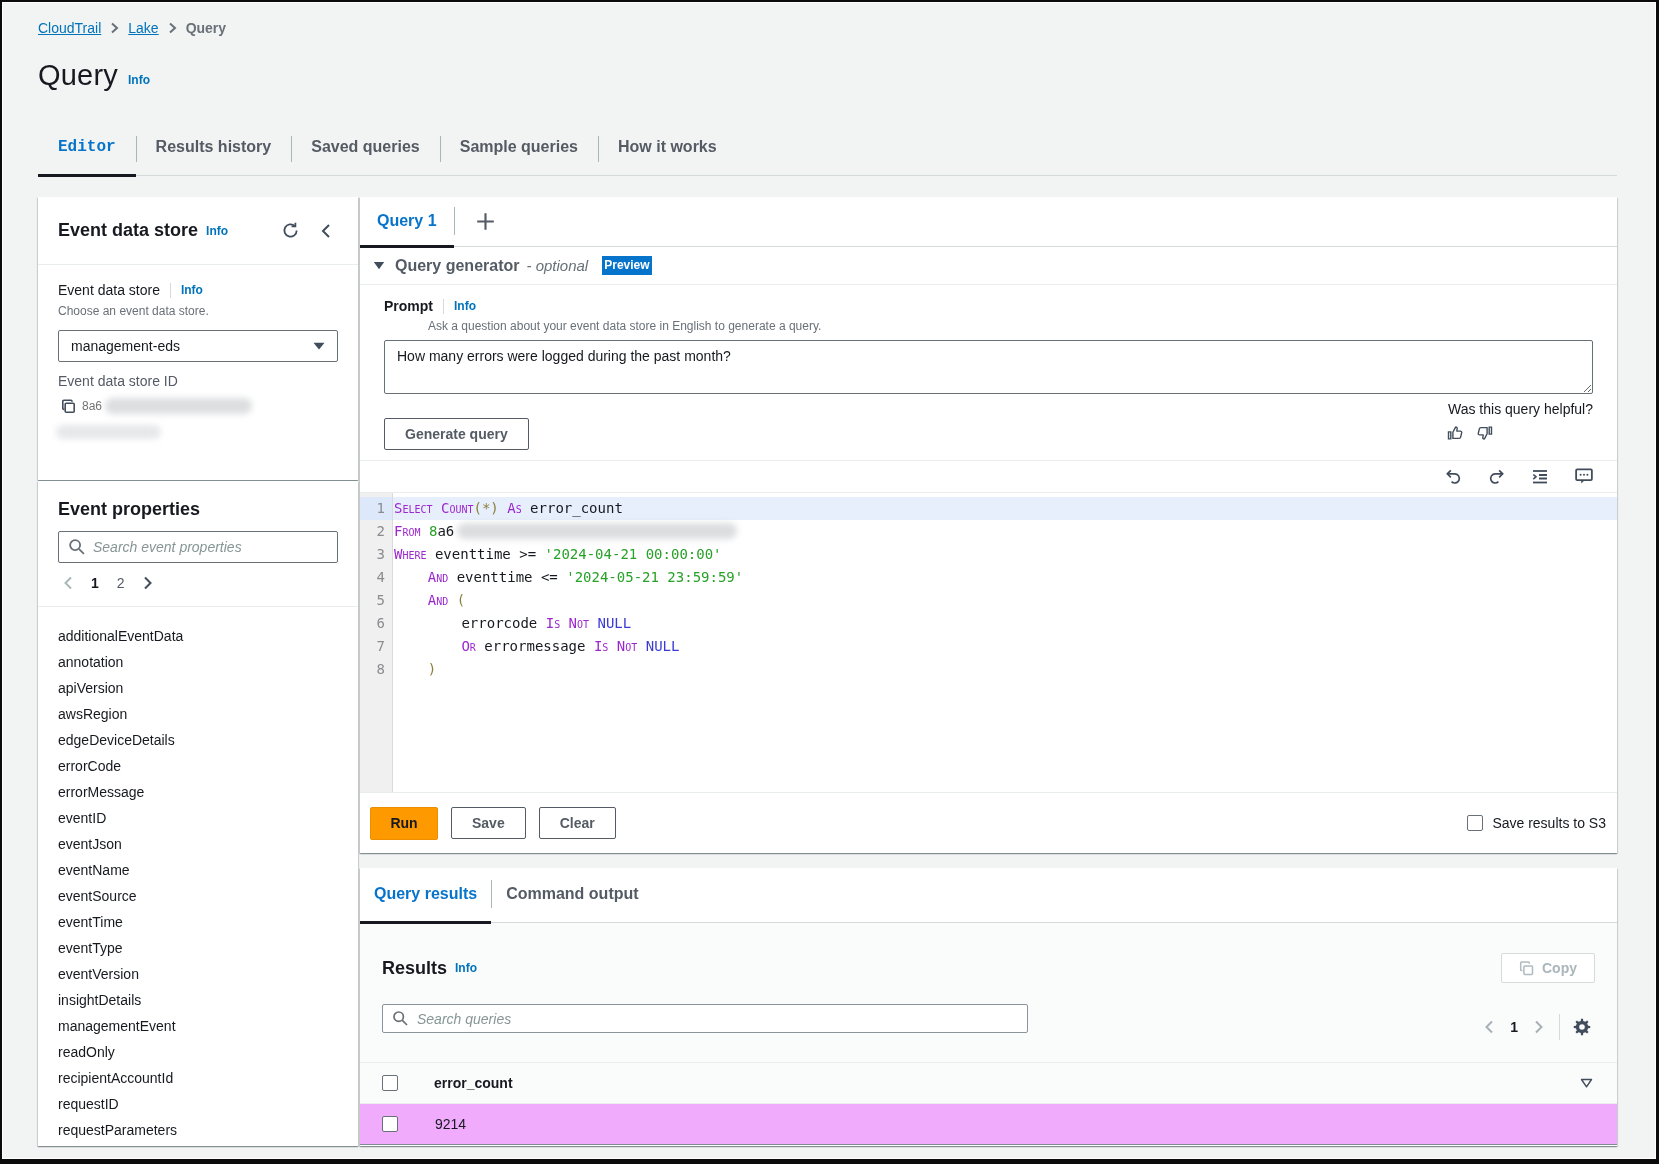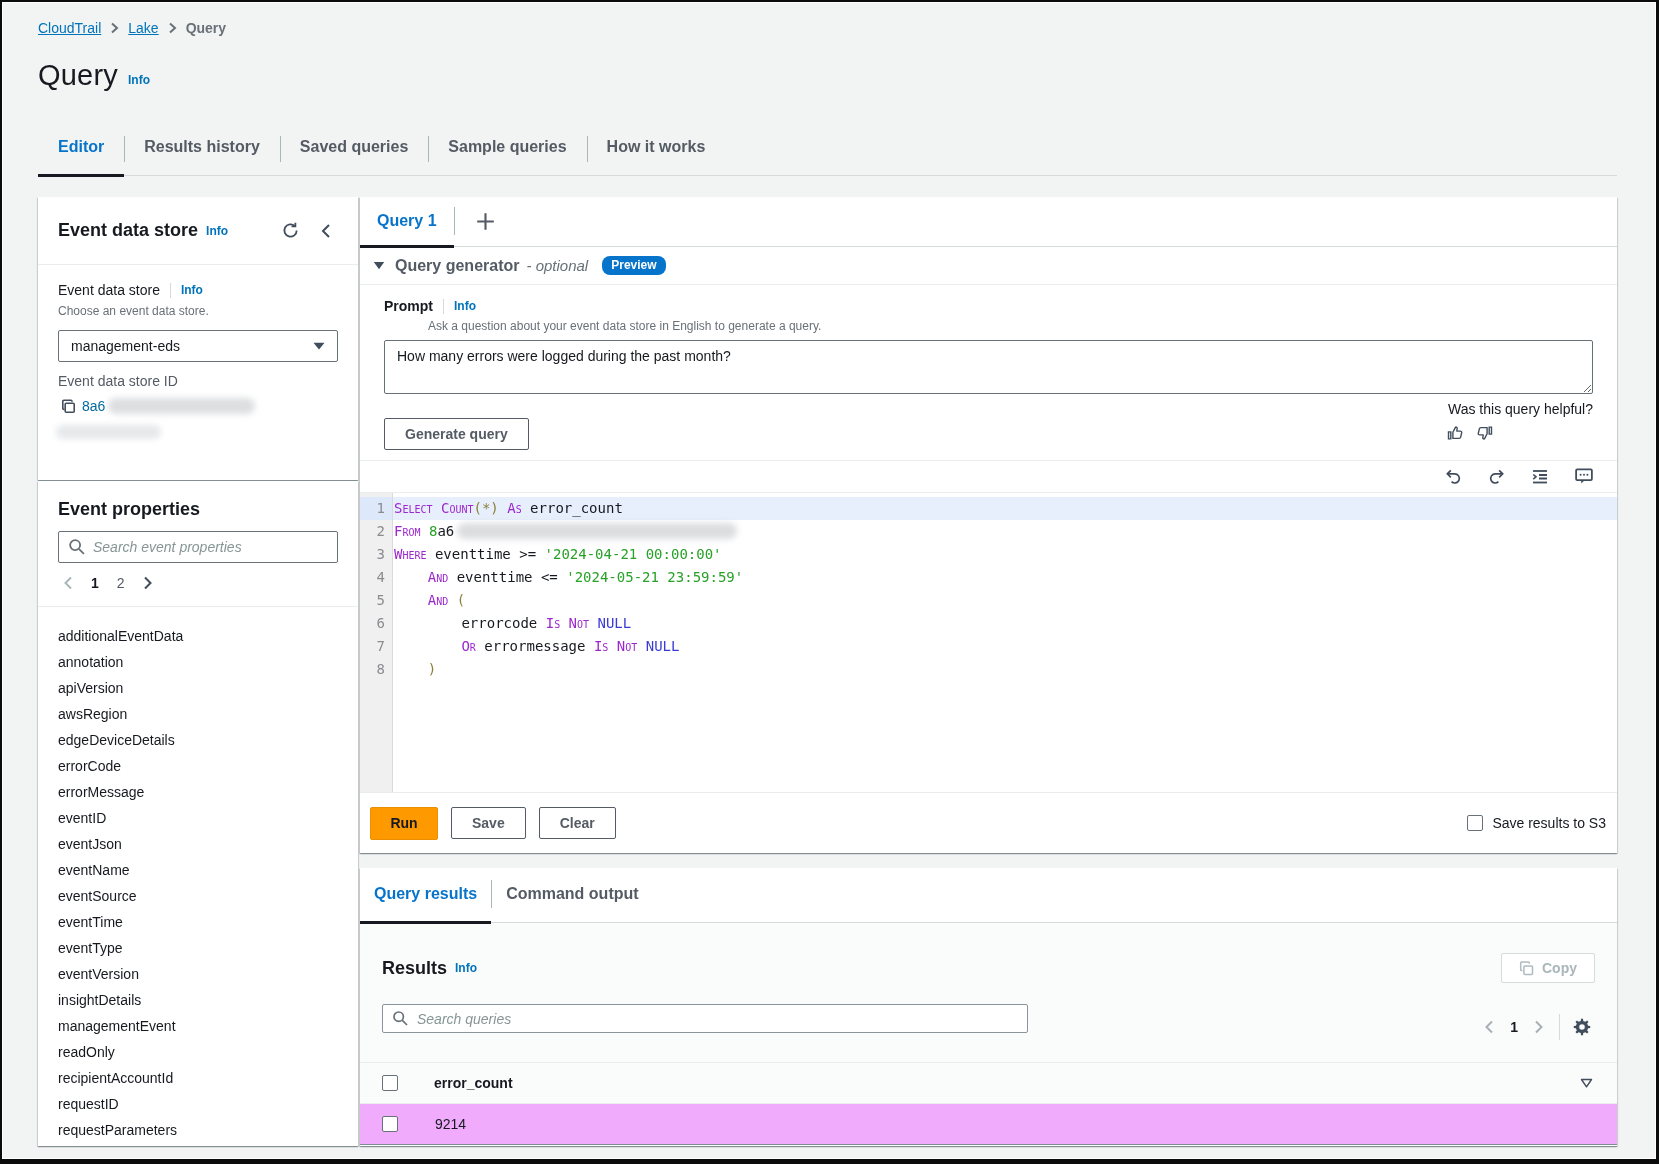--- a/index.html
+++ b/index.html
@@ -22,21 +22,21 @@
   .page-title{font-size:29px;font-weight:500;color:#16191f;line-height:34px;letter-spacing:.2px;}
   .info-link{color:#0073bb;font-size:12px;font-weight:700;cursor:pointer;}
   .title-row .info-link{margin-left:10px;margin-bottom:5px;}
 
   
   .top-tabs{position:absolute;left:38px;top:130px;width:1579px;height:46px;
     display:flex;border-bottom:1px solid #d5dbdb;}
   .top-tab{position:relative;padding:0 20px;font-size:16px;font-weight:700;color:#545b64;
     line-height:34px;cursor:pointer;}
   .top-tab + .top-tab::before{content:"";position:absolute;left:0;top:6px;height:26px;width:1px;background:#aab7b8;}
-  .top-tab.active{color:#0774cc;}
+  .top-tab.active{color:#0774cc;font-family:Liberation Mono, monospace;}
   .top-tab.active::after{content:"";position:absolute;left:0;right:0;bottom:-2px;height:3px;background:#16191f;}
 
   
   .card{position:absolute;background:#fff;
     box-shadow:0 1px 1px 0 rgba(0,28,36,.3),1px 1px 1px 0 rgba(0,28,36,.12),-1px 1px 1px 0 rgba(0,28,36,.12);}
 
   
   .eds-card{left:38px;top:197px;width:320px;height:283px;}
   .panel-head{display:flex;align-items:center;height:68px;padding:0 20px;border-bottom:1px solid #eaeded;}
   .panel-title{font-size:18px;font-weight:700;color:#16191f;}
@@ -50,21 +50,21 @@
   .field-label-row{display:flex;align-items:center;}
   .field-label{font-size:14px;color:#16191f;}
   .vsep{width:1px;height:15px;background:#d5dbdb;margin:0 10px;}
   .field-desc{font-size:12px;color:#687078;margin-top:6px;}
   .select-box{margin-top:12px;height:32px;border:1px solid #687078;border-radius:2px;background:#fff;
     display:flex;align-items:center;padding:0 12px;cursor:pointer;}
   .select-value{font-size:14px;color:#16191f;flex:1;}
   .id-label{margin-top:11px;font-size:14px;color:#545b64;}
   .id-row{margin-top:7px;display:flex;align-items:center;}
   .id-row .icon-btn{width:20px;height:20px;margin-right:4px;}
-  .id-text{font-size:14px;color:#0369a1;}
+  .id-text{font-size:12px;color:#737373;}
   .redact-band{display:inline-block;background:#bfc3c7;border-radius:8px;filter:blur(3px);opacity:.55;}
   .band-a{width:147px;height:16px;margin-left:3px;}
   .band-b{width:105px;height:14px;margin-top:9px;margin-left:-2px;opacity:.45;background:#c7cbcf;}
 
   .props-card{left:38px;top:481px;width:320px;height:665px;overflow:hidden;}
   .props-head{padding:18px 20px 0;}
   .search-wrap{position:relative;margin-top:11px;height:32px;}
   .search-wrap .search-icon{position:absolute;left:10px;top:7px;color:#687078;}
   .search-input{width:100%;height:32px;border:1px solid #687078;border-radius:2px;padding:0 10px 0 34px;
     font-size:14px;font-family:"Liberation Sans",sans-serif;color:#16191f;background:#fff;outline:none;}
@@ -86,21 +86,21 @@
   .qtab{position:relative;padding:0 17px;line-height:47px;font-size:16px;font-weight:700;color:#0774cc;cursor:pointer;}
   .qtab.active::after{content:"";position:absolute;left:0;right:0;bottom:-2px;height:3px;background:#16191f;}
   .qtab-sep{width:1px;height:28px;background:#aab7b8;margin-top:10px;}
   .add-tab-btn{width:62px;display:flex;align-items:center;justify-content:center;color:#545b64;cursor:pointer;}
 
   .qg-header{height:38px;border-bottom:1px solid #eaeded;display:flex;align-items:center;padding-left:13px;flex:none;}
   .caret-down{display:inline-flex;color:#414d5c;margin-right:10px;cursor:pointer;}
   .qg-title{font-size:16px;font-weight:700;color:#545b64;}
   .qg-optional{font-size:15px;font-style:italic;color:#687078;margin-left:7px;}
   .badge{margin-left:14px;background:#0774cc;color:#fff;font-size:12px;font-weight:700;
-    padding:2px 9px;border-radius:8px;line-height:15px;text-align:center;}
+    padding:2px 2px;border-radius:0;line-height:15px;text-align:center;}
 
   .prompt-section{padding:13px 24px 0;flex:none;}
   .prompt-label-row{display:flex;align-items:center;}
   .prompt-label{font-size:14px;font-weight:700;color:#16191f;}
   .prompt-desc{font-size:12px;color:#687078;margin-top:5px;margin-left:44px;}
   .prompt-textarea{display:block;margin-top:7px;width:100%;height:54px;border:1px solid #687078;border-radius:2px;
     padding:7px 12px;font-size:14px;font-family:"Liberation Sans",sans-serif;color:#16191f;resize:vertical;outline:none;}
   .feedback-label{text-align:right;font-size:14px;color:#16191f;margin-top:7px;}
   .gen-row{display:flex;justify-content:space-between;align-items:flex-start;margin-top:1px;}
   .btn{display:inline-flex;align-items:center;justify-content:center;height:32px;border-radius:2px;

